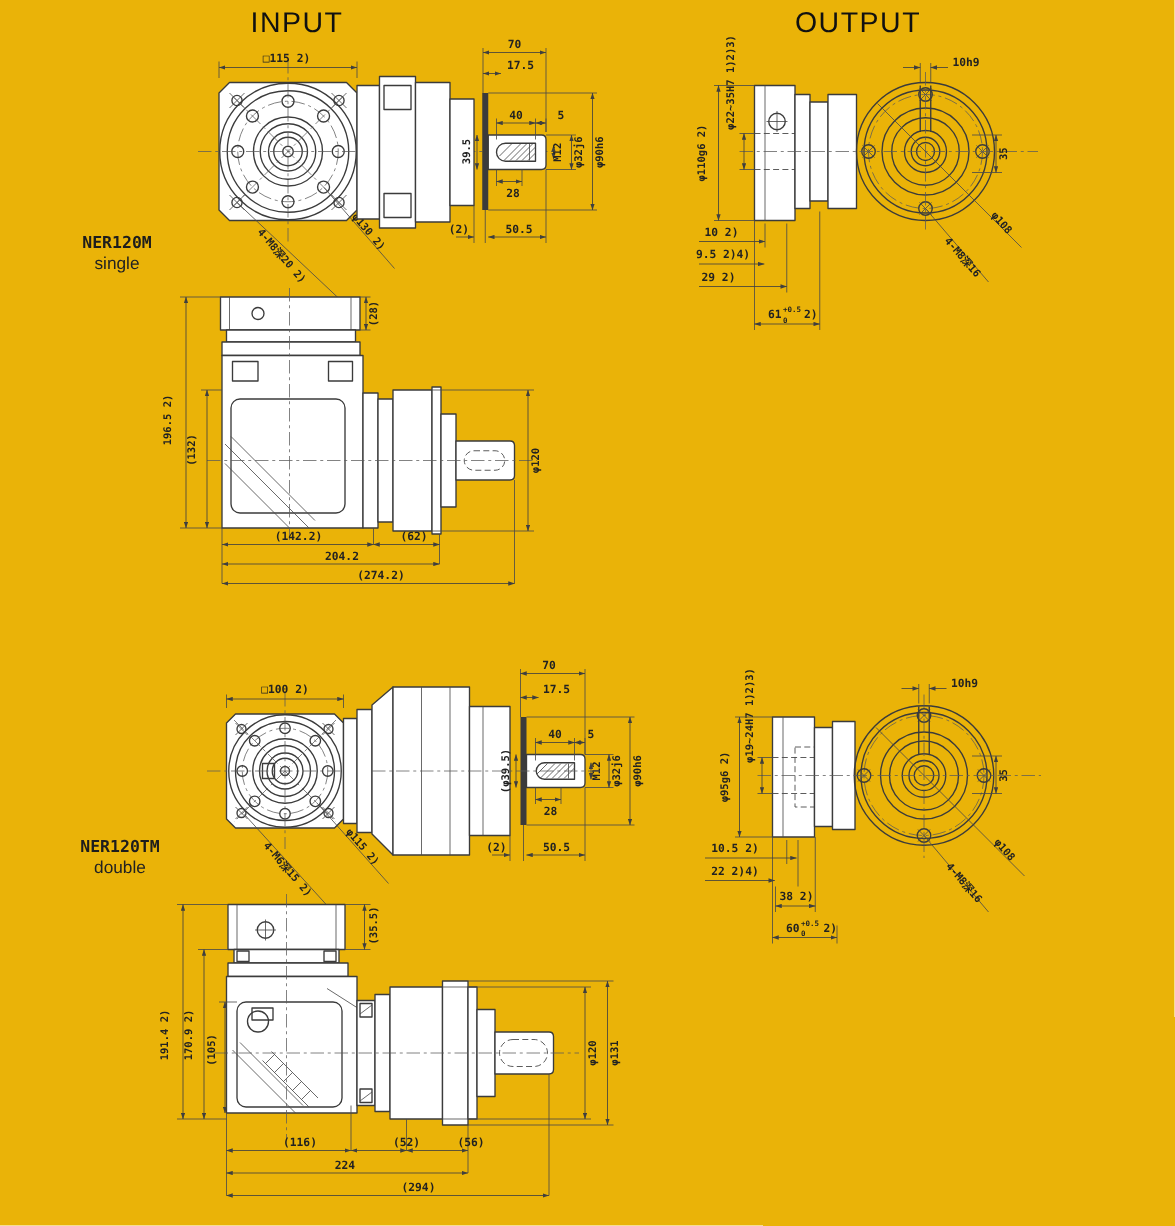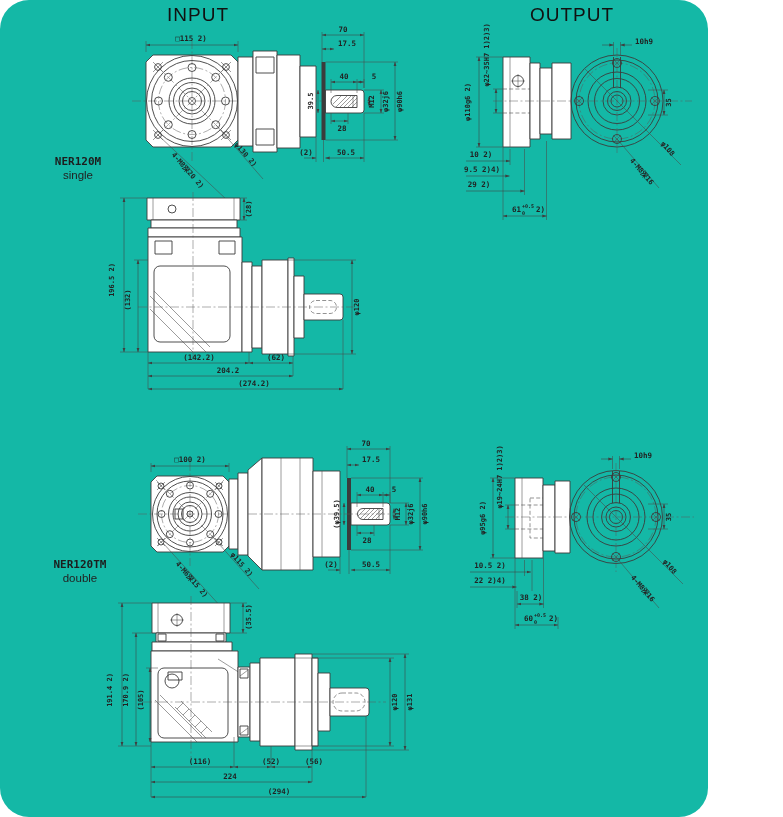--- a/index.html
+++ b/index.html
@@ -1,17 +1,17 @@
 <!DOCTYPE html>
 <html><head>
 <meta charset="utf-8">
 <style>
   html,body{margin:0;padding:0;background:#fff;}
-  .canvas{position:relative;width:708px;height:817px;background:#14b8a6;overflow:hidden;
-          font-family:"Liberation Sans",sans-serif;border-radius:29px;}
+  .canvas{position:relative;width:783px;height:817px;background:#eab308;overflow:hidden;
+          font-family:"Liberation Sans",sans-serif;}
   svg{position:absolute;left:0;top:0;}
   
   .ln  {fill:none;stroke:#3b3b3b;stroke-width:.9;stroke-linejoin:round;}
   .fl  {fill:#fff;stroke:#3b3b3b;stroke-width:.9;stroke-linejoin:round;}
   .tn  {fill:none;stroke:#4a4a4a;stroke-width:.55;}
   .cl  {fill:none;stroke:#5a5a5a;stroke-width:.5;stroke-dasharray:9 2.5 2 2.5;}
   .hid {fill:none;stroke:#4a4a4a;stroke-width:.6;stroke-dasharray:4 2.2;}
   .dm  {fill:none;stroke:#3f3f3f;stroke-width:.55;}
   .bar {fill:#3b3b3b;stroke:none;}
   text.d  {font:bold 7.5px "DejaVu Sans Mono",monospace;fill:#222;}

